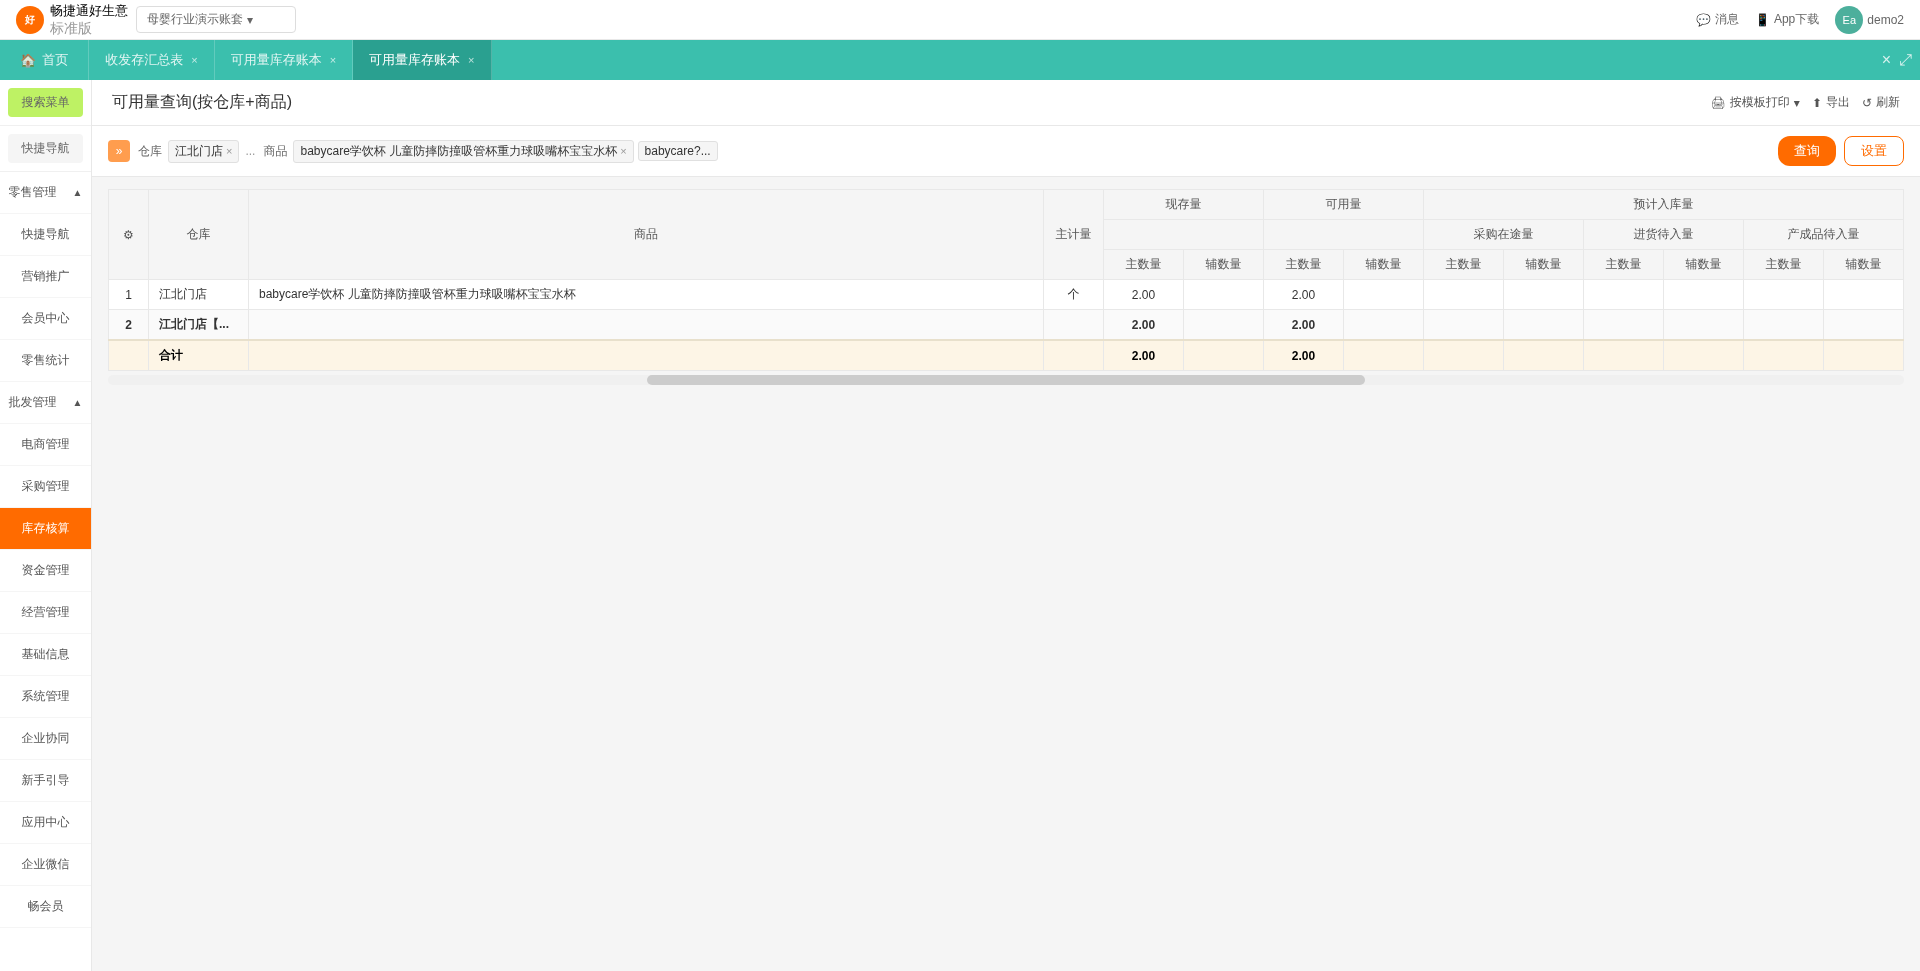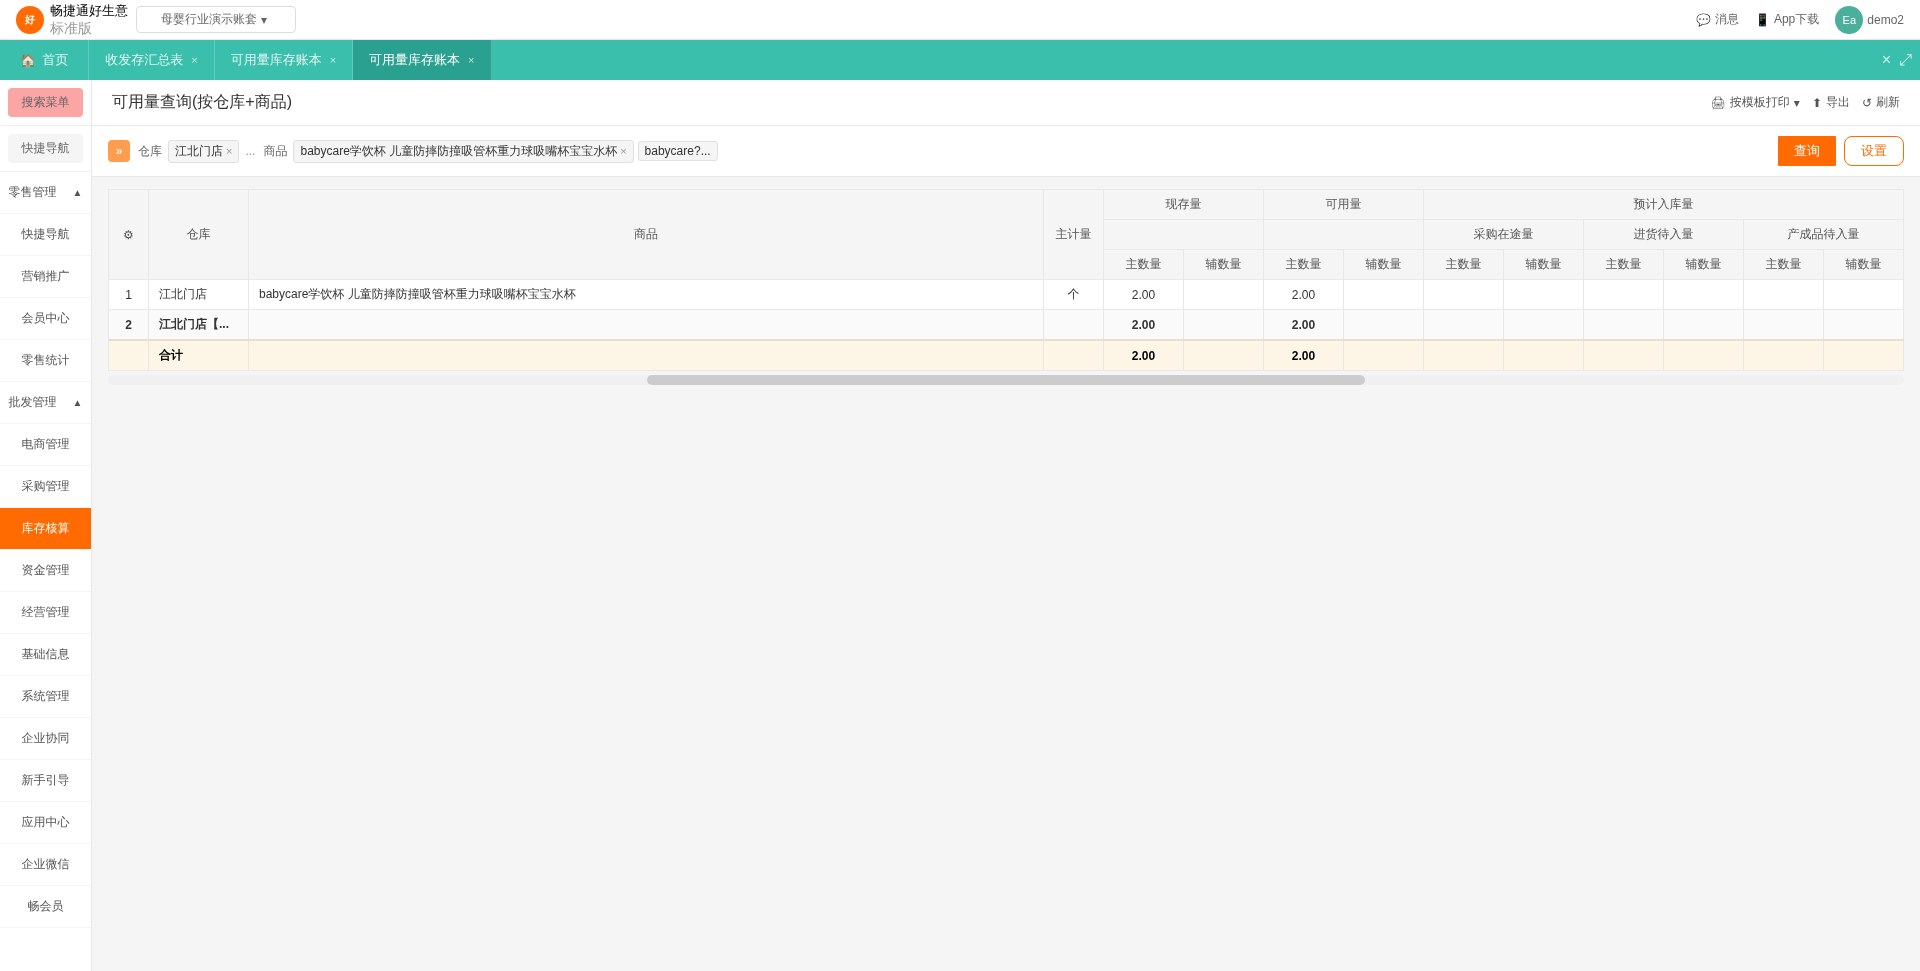--- a/index.html
+++ b/index.html
@@ -13,21 +13,21 @@
       align-items: center;
       justify-content: space-between;
       padding: 0 16px;
       border-bottom: 1px solid #e8e8e8;
       flex-shrink: 0;
     }
     .top-bar-left { display: flex; align-items: center; gap: 8px; }
     .logo-area { display: flex; align-items: center; gap: 6px; }
     .logo-icon { width: 28px; height: 28px; background: #ff6b00; border-radius: 50%; display: flex; align-items: center; justify-content: center; color: white; font-size: 10px; font-weight: bold; }
     .logo-subtext { font-size: 14px; color: #999; }
-    .industry-selector { display: flex; align-items: center; gap: 4px; padding: 4px 24px; border: 1px solid #ddd; border-radius: 4px; cursor: pointer; font-size: 12px; color: #666; min-width: 160px; }
+    .industry-selector { display: flex; align-items: center; gap: 4px; padding: 4px 10px; border: 1px solid #ddd; border-radius: 4px; cursor: pointer; font-size: 12px; color: #666; min-width: 160px; }
     .top-bar-right { display: flex; align-items: center; gap: 16px; }
     .top-right-item { display: flex; align-items: center; gap: 4px; cursor: pointer; font-size: 12px; color: #666; }
     .avatar { width: 28px; height: 28px; border-radius: 50%; background: #4CAF9C; display: flex; align-items: center; justify-content: center; color: white; font-size: 11px; }
 
     
     .tab-bar {
       height: 40px;
       background: #3bbfad;
       display: flex;
       align-items: stretch;
@@ -57,21 +57,21 @@
     .sidebar {
       width: 92px;
       background: #fff;
       border-right: 1px solid #e8e8e8;
       display: flex;
       flex-direction: column;
       flex-shrink: 0;
       overflow-y: auto;
     }
     .sidebar-search { padding: 8px; border-bottom: 1px solid #f0f0f0; }
-    .sidebar-search-btn { width: 100%; padding: 6px; background: #fca5a5; border: none; border-radius: 4px; font-size: 12px; color: #666; cursor: pointer; display: flex; align-items: center; justify-content: center; gap: 4px; }
+    .sidebar-search-btn { width: 100%; padding: 6px; background: #bef264; border: none; border-radius: 4px; font-size: 12px; color: #666; cursor: pointer; display: flex; align-items: center; justify-content: center; gap: 4px; }
     .sidebar-nav-btn { padding: 8px; border-bottom: 1px solid #f0f0f0; }
     .sidebar-nav-btn-inner { width: 100%; padding: 6px; background: #f5f5f5; border: none; border-radius: 4px; font-size: 12px; color: #666; cursor: pointer; text-align: center; }
     .sidebar-item {
       padding: 12px 8px;
       text-align: center;
       cursor: pointer;
       font-size: 12px;
       color: #555;
       border-bottom: 1px solid #f5f5f5;
       display: flex;
@@ -110,21 +110,21 @@
       border-bottom: 1px solid #e8e8e8;
     }
     .expand-btn { width: 22px; height: 22px; background: #ff9d4e; border-radius: 4px; display: flex; align-items: center; justify-content: center; color: white; cursor: pointer; font-size: 12px; flex-shrink: 0; }
     .filter-group { display: flex; align-items: center; gap: 6px; }
     .filter-label { font-size: 12px; color: #666; white-space: nowrap; }
     .filter-tags { display: flex; align-items: center; gap: 4px; flex-wrap: wrap; }
     .filter-tag { background: #f5f5f5; border: 1px solid #e0e0e0; border-radius: 3px; padding: 2px 6px; font-size: 12px; color: #333; display: flex; align-items: center; gap: 3px; }
     .filter-tag .tag-close { cursor: pointer; color: #999; font-size: 11px; }
     .filter-more { color: #999; font-size: 12px; cursor: pointer; }
     .filter-actions { margin-left: auto; display: flex; gap: 8px; }
-    .btn-query { background: #ff6b00; color: white; border: none; border-radius: 1px; padding: 5px 16px; font-size: 13px; cursor: pointer; }
+    .btn-query { background: #ff6b00; color: white; border: none; border-radius: 12px; padding: 5px 16px; font-size: 13px; cursor: pointer; }
     .btn-setting { background: #fff; color: #ff6b00; border: 1px solid #ff6b00; border-radius: 8px; padding: 5px 16px; font-size: 13px; cursor: pointer; }
 
     
     .table-container { padding: 12px 16px; }
     .data-table { width: 100%; border-collapse: collapse; background: #fff; border: 1px solid #e8e8e8; }
     .data-table th, .data-table td { border: 1px solid #e8e8e8; padding: 6px 10px; font-size: 12px; text-align: center; }
     .data-table thead th { background: #f5f5f5; color: #555; font-weight: 500; }
     .data-table tbody td { color: #333; }
     .data-table td.left-align { text-align: left; }
     .data-table .bold-row td { font-weight: bold; background: #fafafa; }

